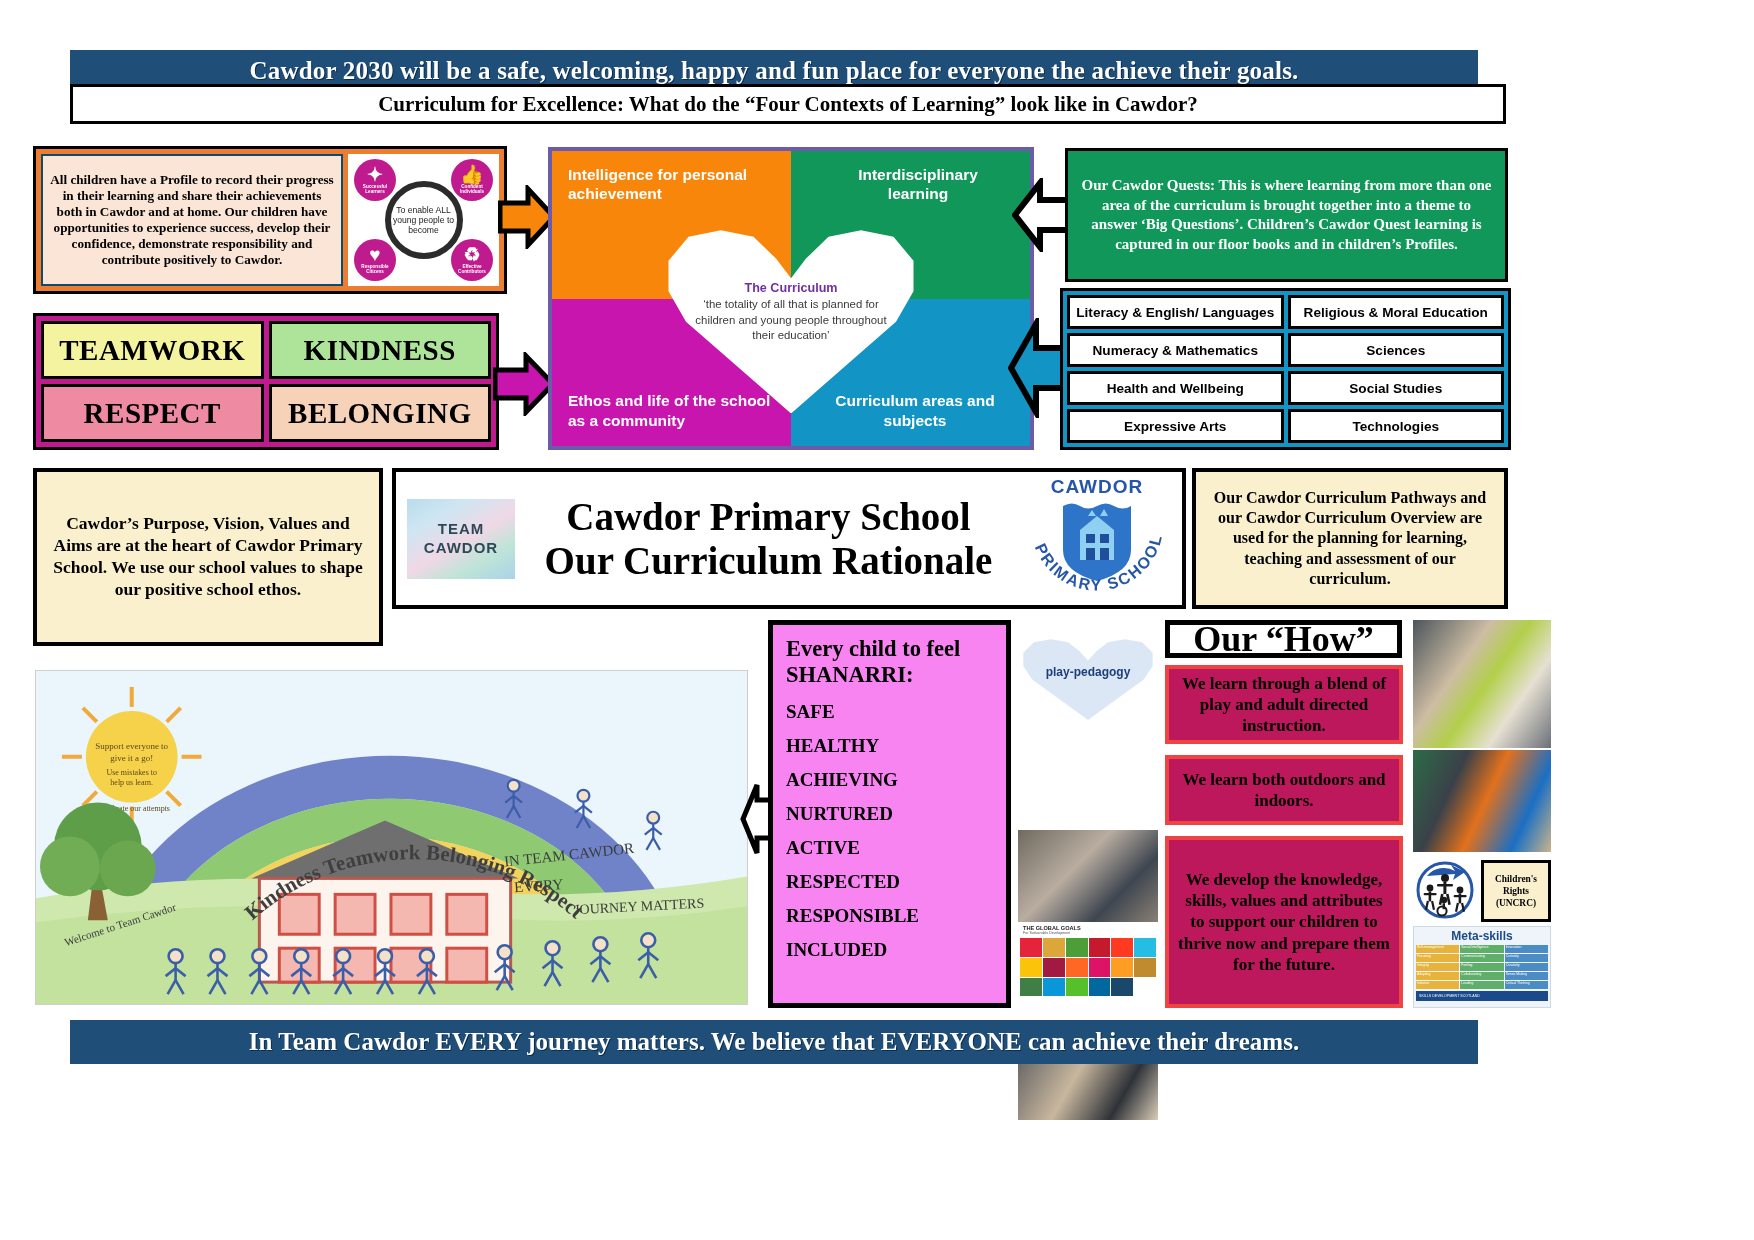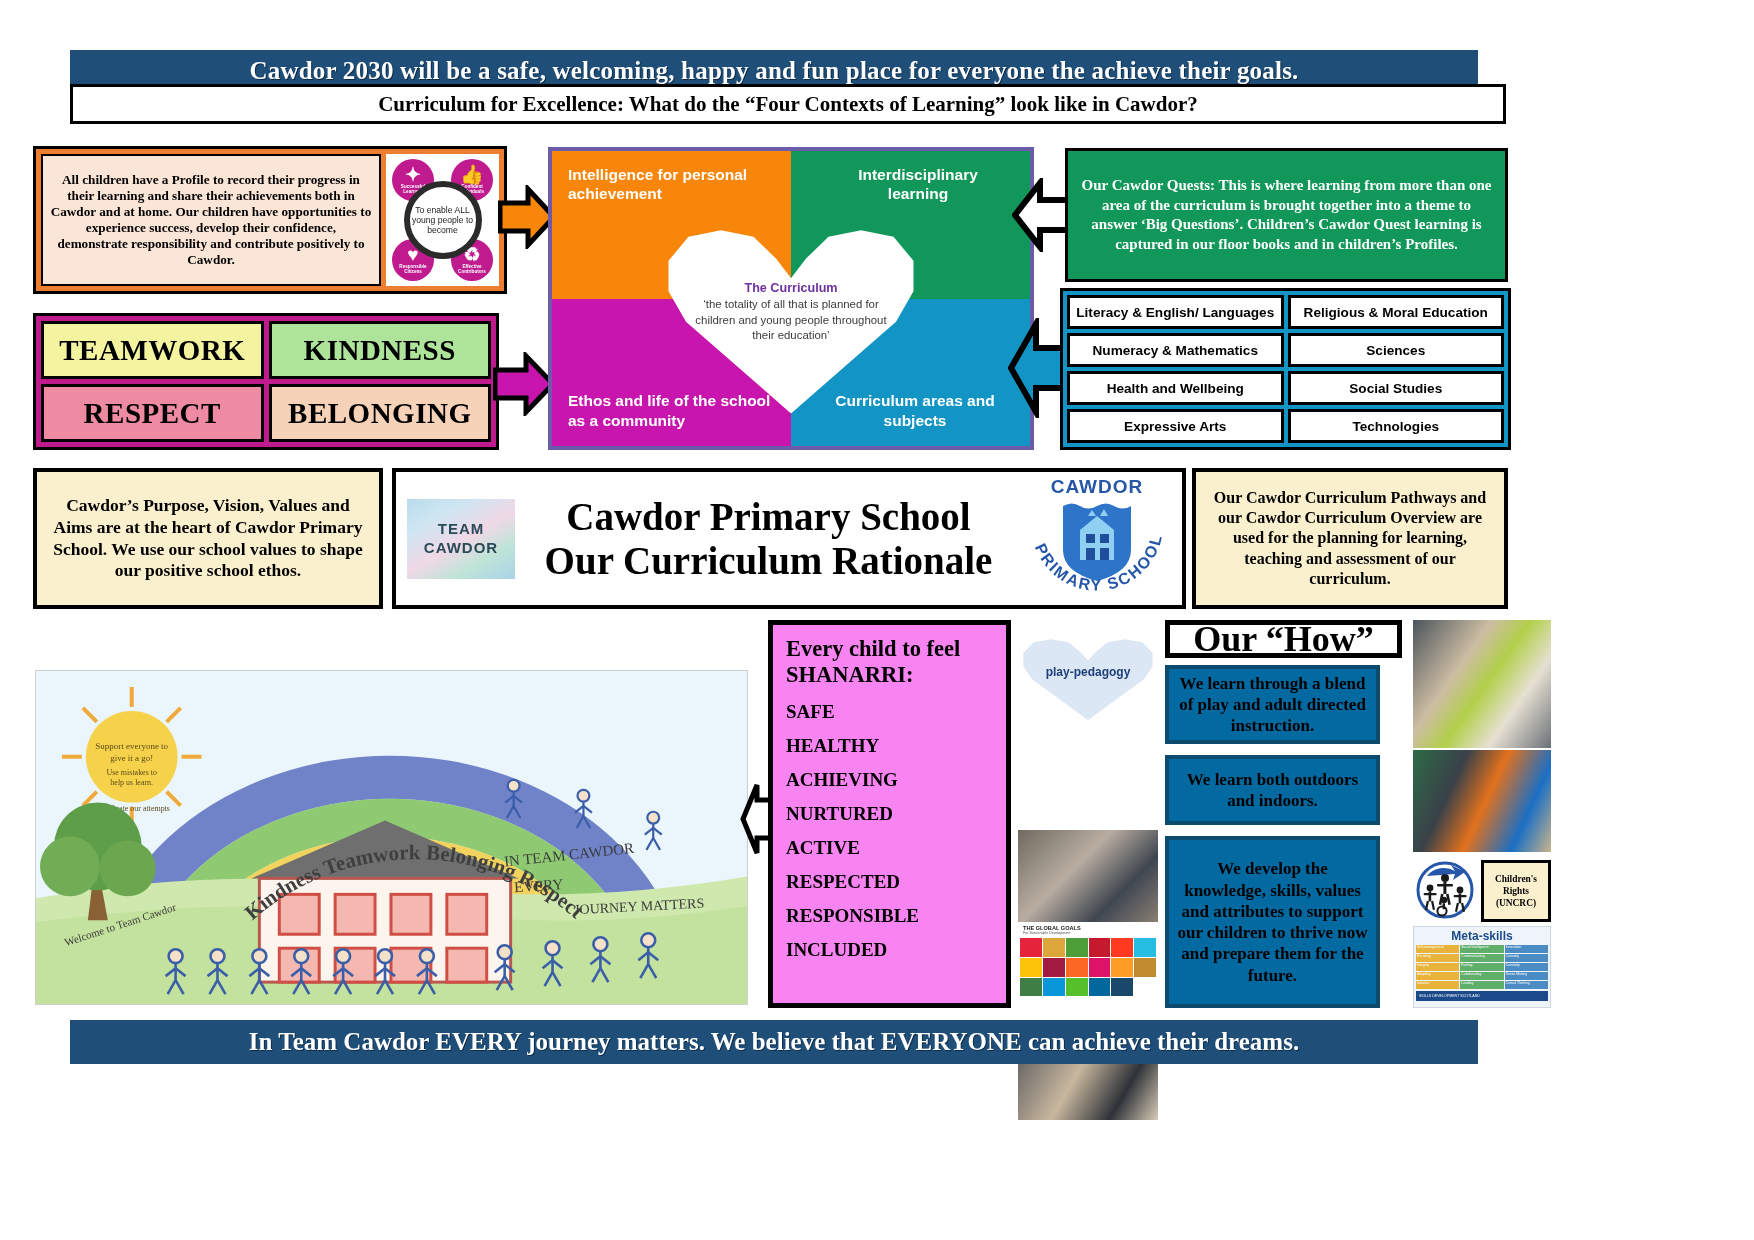--- a/index.html
+++ b/index.html
@@ -27,22 +27,22 @@
     font-weight: bold; font-size: 21px;
   }
 
   
   .profile-outer {
     position: absolute; left: 33px; top: 146px; width: 474px; height: 148px;
     background: #ED7D31; border: 3px solid #000000;
     display: flex; align-items: stretch;
   }
   .profile-text {
-    width: 340px; margin: 5px 3px 5px 5px;
-    background: #FBE5D6; border: 2px solid #000000;
+    width: 302px; margin: 5px 3px 5px 5px;
+    background: #FBE5D6; border: 2px solid #0c4a6e;
     padding: 6px 7px;
     font-weight: bold; font-size: 13.2px; line-height: 1.22; text-align: center;
     display: flex; align-items: center;
   }
   .capacities {
     flex: 1; background: #ffffff; margin: 5px 5px 5px 2px;
     position: relative; overflow: hidden;
   }
   .cap-circle {
     position: absolute; width: 42px; height: 42px; border-radius: 50%;
@@ -138,21 +138,21 @@
   }
   .area-cell {
     background: #ffffff; border: 3px solid #000;
     display: flex; align-items: center; justify-content: center;
     font-family: "Liberation Sans", sans-serif;
     font-weight: bold; font-size: 13.6px; text-align: center;
   }
 
   
   .purpose-box {
-    position: absolute; left: 33px; top: 468px; width: 350px; height: 141px;
+    position: absolute; left: 33px; top: 468px; width: 350px; height: 178px;
     background: #FBF0CE; border: 4px solid #000;
     display: flex; align-items: center; justify-content: center;
     text-align: center; font-weight: bold; font-size: 17.5px; line-height: 1.25;
     padding: 5px 9px;
   }
 
   
   .title-bar {
     position: absolute; left: 392px; top: 468px; width: 794px; height: 141px;
     background: #ffffff; border: 4px solid #000;
@@ -252,22 +252,22 @@
   .goal-tile { }
 
   
   .how-header {
     position: absolute; left: 1165px; top: 620px; width: 237px; height: 38px;
     background: #fff; border: 5px solid #000;
     display: flex; align-items: center; justify-content: center;
     font-weight: bold; font-size: 36px;
   }
   .how-box {
-    position: absolute; left: 1165px; width: 215px;
-    background: #0369a1; border: 4px solid #0c4a6e;
+    position: absolute; left: 1165px; width: 238px;
+    background: #be185d; border: 4px solid #ef4444;
     display: flex; align-items: center; justify-content: center;
     text-align: center; font-weight: bold; font-size: 17px; line-height: 1.25;
     padding: 5px 8px;
   }
   .how-1 { top: 665px; height: 79px; }
   .how-2 { top: 755px; height: 70px; }
   .how-3 { top: 836px; height: 172px; }
 
   
   .rightcol { position: absolute; left: 1413px; top: 620px; width: 138px; height: 388px; }

